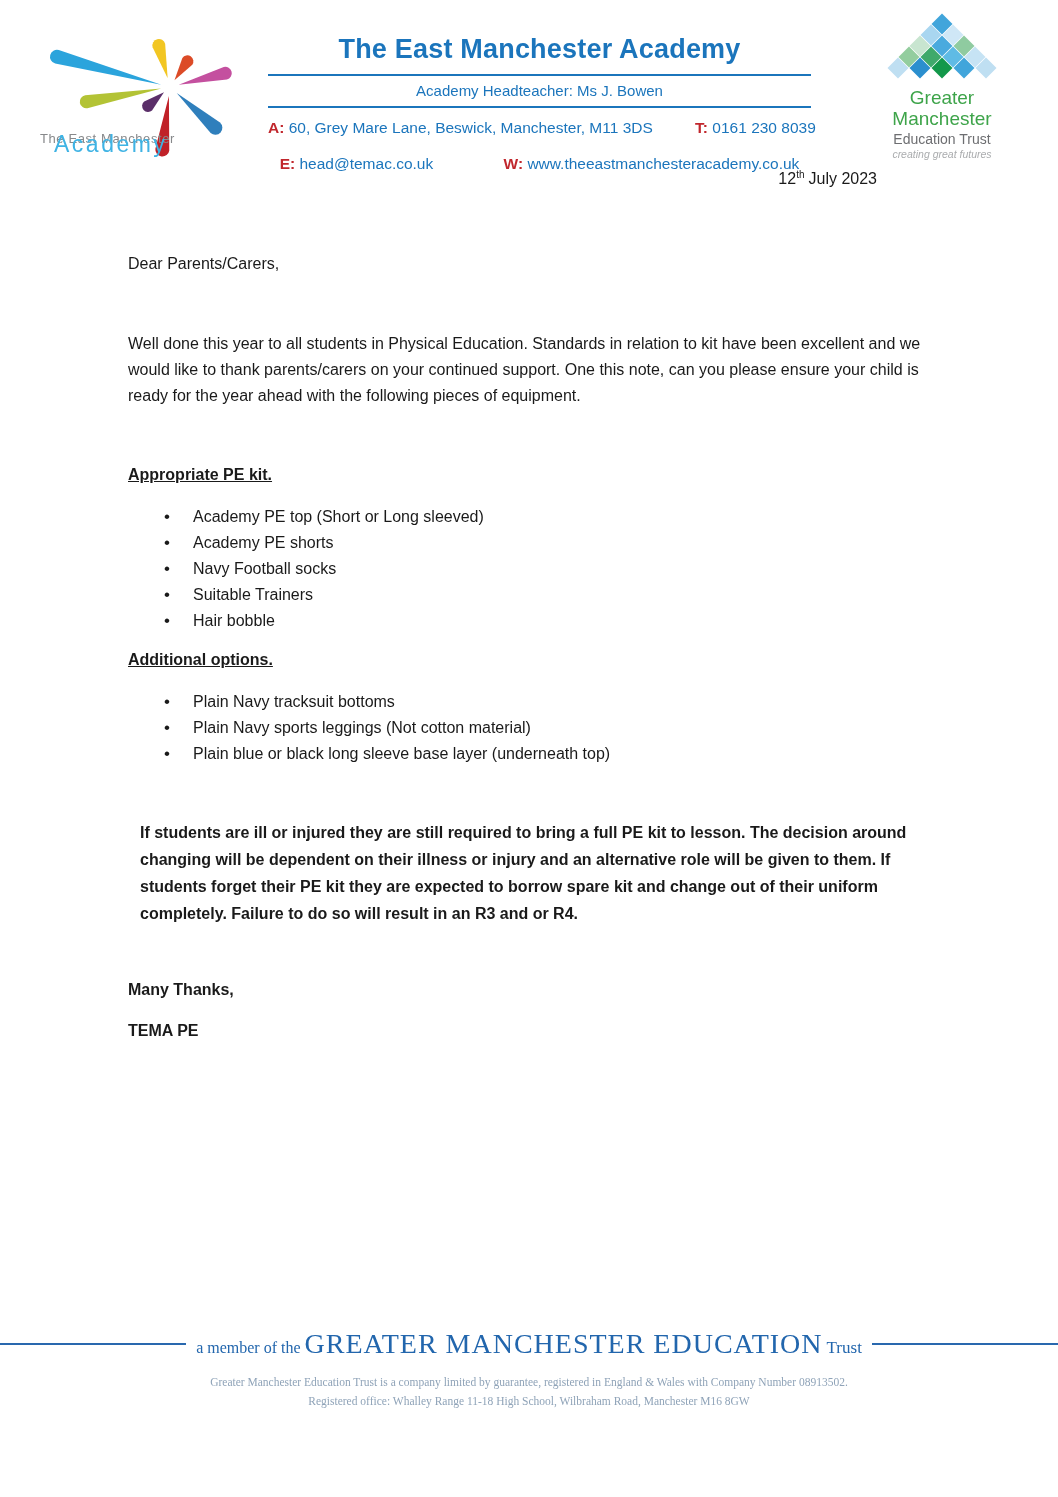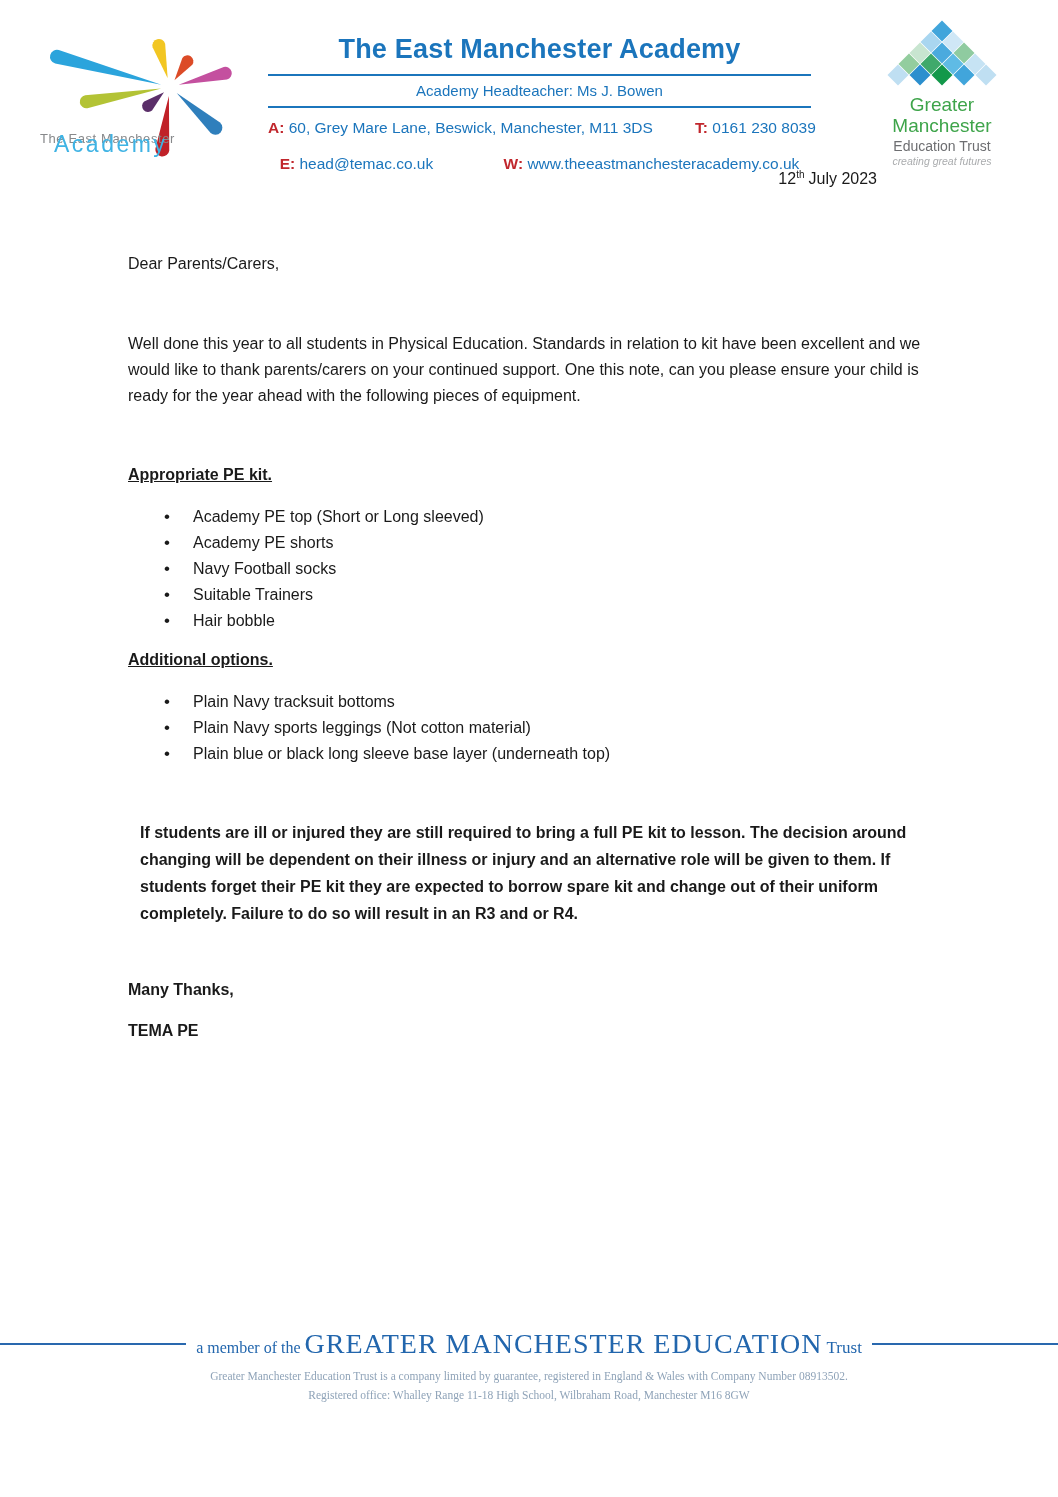--- a/index.html
+++ b/index.html
@@ -26,21 +26,21 @@
 
   .header-center { position: absolute; left: 268px; top: 34px; width: 543px; text-align: center; }
   .header-title { margin: 0; font-size: 27px; font-weight: bold; color: #1b75bc; letter-spacing: 0.2px; }
   .header-rule { border: none; border-top: 2px solid #1b75bc; margin: 9px 0 0 0; }
   .headteacher { color: #1b75bc; font-size: 15px; padding: 6px 0 7px 0; }
   .contact-line { color: #1b75bc; font-size: 15.5px; margin-top: 11px; white-space: nowrap; }
   .contact-line.second { margin-top: 18px; }
   .contact-label { color: #c1272d; font-weight: bold; }
   .contact-gap { display: inline-block; width: 38px; }
 
-  .gmet-logo { position: absolute; left: 878px; top: 20px; width: 128px; text-align: center; }
+  .gmet-logo { position: absolute; left: 878px; top: 13px; width: 128px; text-align: center; }
   .gmet-name { color: #3ea44a; font-size: 19px; line-height: 21px; margin-top: 4px; }
   .gmet-sub { color: #6d6e71; font-size: 14px; margin-top: 2px; }
   .gmet-tagline { color: #aaacae; font-size: 10.5px; font-style: italic; margin-top: 1px; }
 
   .date-line { position: absolute; top: 169px; right: 181px; font-size: 16px; color: #1a1a1a; text-align: center; }
   .date-line sup { font-size: 10px; }
   .date-month { margin-left: 4px; }
 
   
   .letter-body { position: absolute; left: 128px; top: 251px; width: 806px; font-size: 16px; line-height: 26px; }
@@ -60,21 +60,21 @@
   .member-banner { display: flex; align-items: center; }
   .banner-rule { flex: 1; border-top: 2px solid #2968ae; }
   .member-text {
     font-family: "Liberation Serif", serif; color: #2266ad;
     white-space: nowrap; padding: 0 10px;
   }
   .member-prefix { font-size: 16px; }
   .member-main { font-size: 28px; letter-spacing: 1px; }
   .member-suffix { font-size: 17px; }
   .legal {
-    margin-top: 7px; text-align: center;
+    margin-top: 13px; text-align: center;
     font-family: "Liberation Serif", serif; font-size: 11.5px;
     color: #8fa3b8; line-height: 19px;
   }
 </style>
 </head>
 <body>
 
 <div class="page">
 
   <div class="school-logo">

